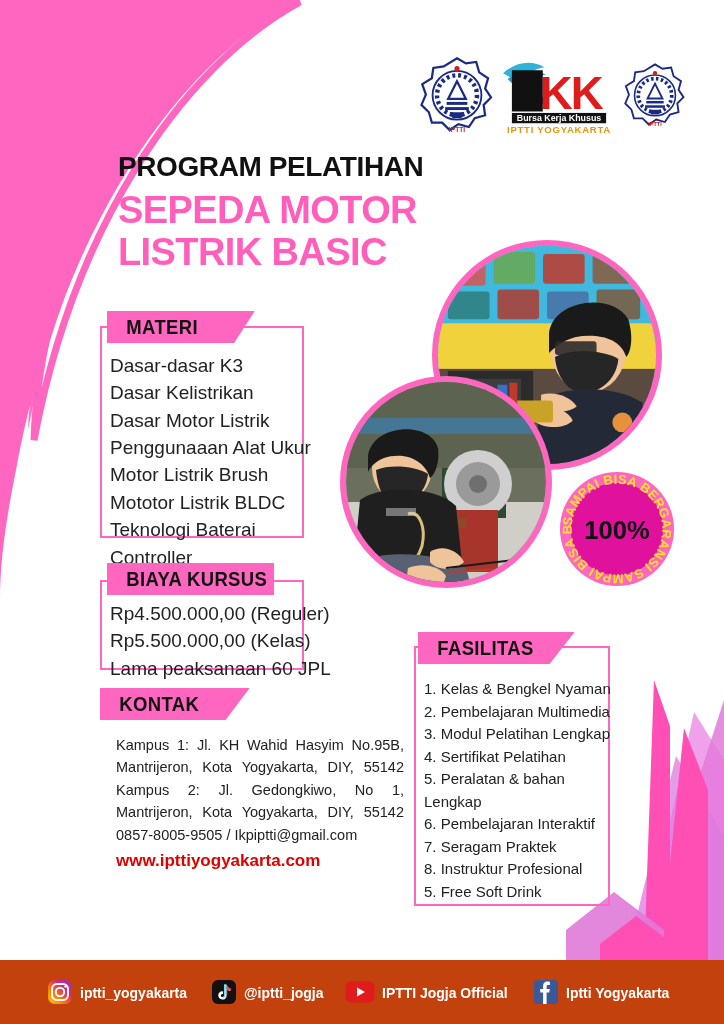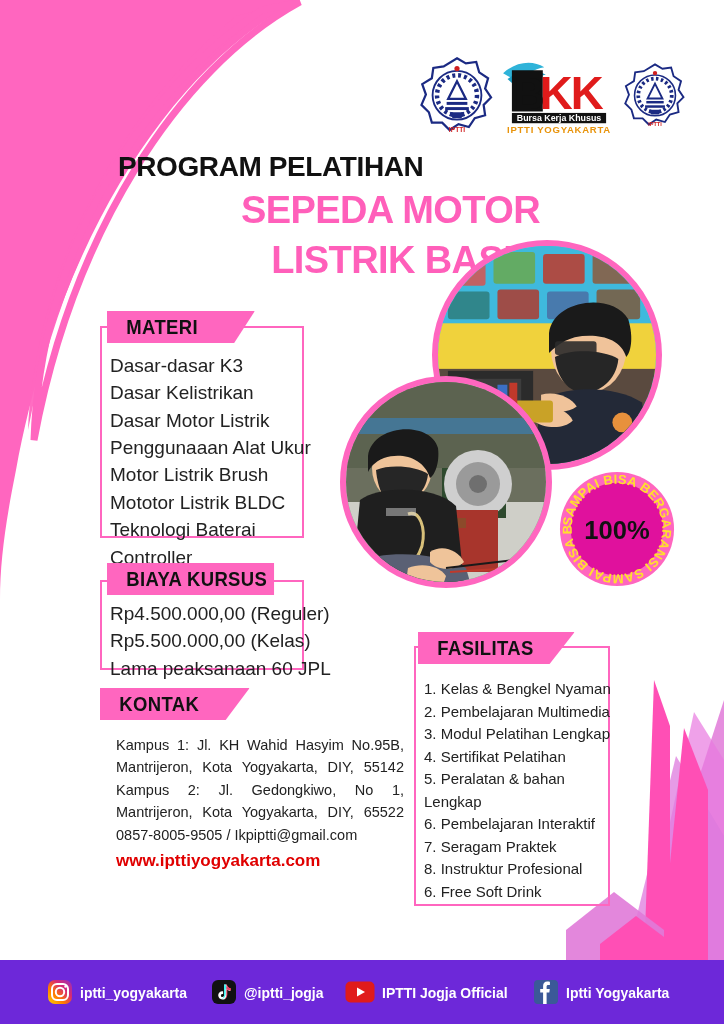--- a/index.html
+++ b/index.html
@@ -58,23 +58,22 @@
     line-height: 1.08;
     margin: 0;
     white-space: nowrap;
   }
   .headline .l2, .headline .l3 {
     font-size: 38px;
     font-weight: bold;
     color: #ff5fba;
     letter-spacing: -0.6px;
     line-height: 1.1;
-    margin: 8px;
+    margin: 0;
     white-space: nowrap;
-    text-align: right;
   }
   .headline .l2 { margin-top: 8px; }
 
   
   .photo {
     position: absolute;
     border-radius: 50%;
     border: 6px solid #ff66bf;
     overflow: hidden;
     background: #d8d8d8;
@@ -158,21 +157,21 @@
   .fas-list div { white-space: nowrap; }
   .fas-list div.wrap { white-space: normal; width: 150px; }
 
   
   .footer {
     position: absolute;
     left: 0;
     bottom: 0;
     width: 724px;
     height: 64px;
-    background: #6d28d9;
+    background: #c2410c;
     display: flex;
     justify-content: center;
     gap: 16px;
   }
   .social {
     display: flex;
     align-items: center;
     gap: 7px;
   }
   .social .sname {
@@ -357,40 +356,40 @@
     <div>Rp5.500.000,00 (Kelas)</div>
     <div>Lama peaksanaan 60  JPL</div>
   </div>
 
   <div class="banner" style="left:100px; top:688px; width:170px; height:32px;
               clip-path: polygon(0 0, 100% 0, 84% 100%, 0 100%);">
     <span>KONTAK</span>
   </div>
   <div class="kontak-text" style="left:84px; top:734px;margin-left:32px;">
     <p class="just">Kampus 1: Jl. KH Wahid Hasyim No.95B, Mantrijeron, Kota Yogyakarta, DIY, 55142</p>
-    <p class="just">Kampus 2: Jl. Gedongkiwo, No 1, Mantrijeron, Kota Yogyakarta, DIY, 65522</p>
+    <p class="just">Kampus 2: Jl. Gedongkiwo, No 1, Mantrijeron, Kota Yogyakarta, DIY, 55142</p>
     <p>0857-8005-9505 / Ikpiptti@gmail.com</p>
     <p class="site">www.ipttiyogyakarta.com</p>
   </div>
 
   <div class="box" style="left:414px; top:646px; width:196px; height:260px;"></div>
   <div class="banner" style="left:418px; top:632px; width:178px; height:32px;
               clip-path: polygon(0 0, 100% 0, 84% 100%, 0 100%);">
     <span>FASILITAS</span>
   </div>
   <div class="fas-list" style="left:424px; top:678px; width:186px;">
     <div>1. Kelas &amp; Bengkel Nyaman</div>
     <div>2. Pembelajaran Multimedia</div>
     <div>3. Modul Pelatihan Lengkap</div>
     <div>4. Sertifikat Pelatihan</div>
     <div class="wrap">5. Peralatan &amp; bahan Lengkap</div>
     <div>6. Pembelajaran Interaktif</div>
     <div>7. Seragam Praktek</div>
     <div>8. Instruktur Profesional</div>
-    <div>6. Free Soft Drink</div>
+    <div>5. Free Soft Drink</div>
   </div>
 
   <div class="footer">
 
     <div class="social">
       <svg width="26" height="26" viewBox="0 0 26 26">
         <defs>
           <linearGradient id="iggrad" x1="0" y1="1" x2="1" y2="0">
             <stop offset="0%" stop-color="#ffd600"></stop>
             <stop offset="35%" stop-color="#ff7a00"></stop>

